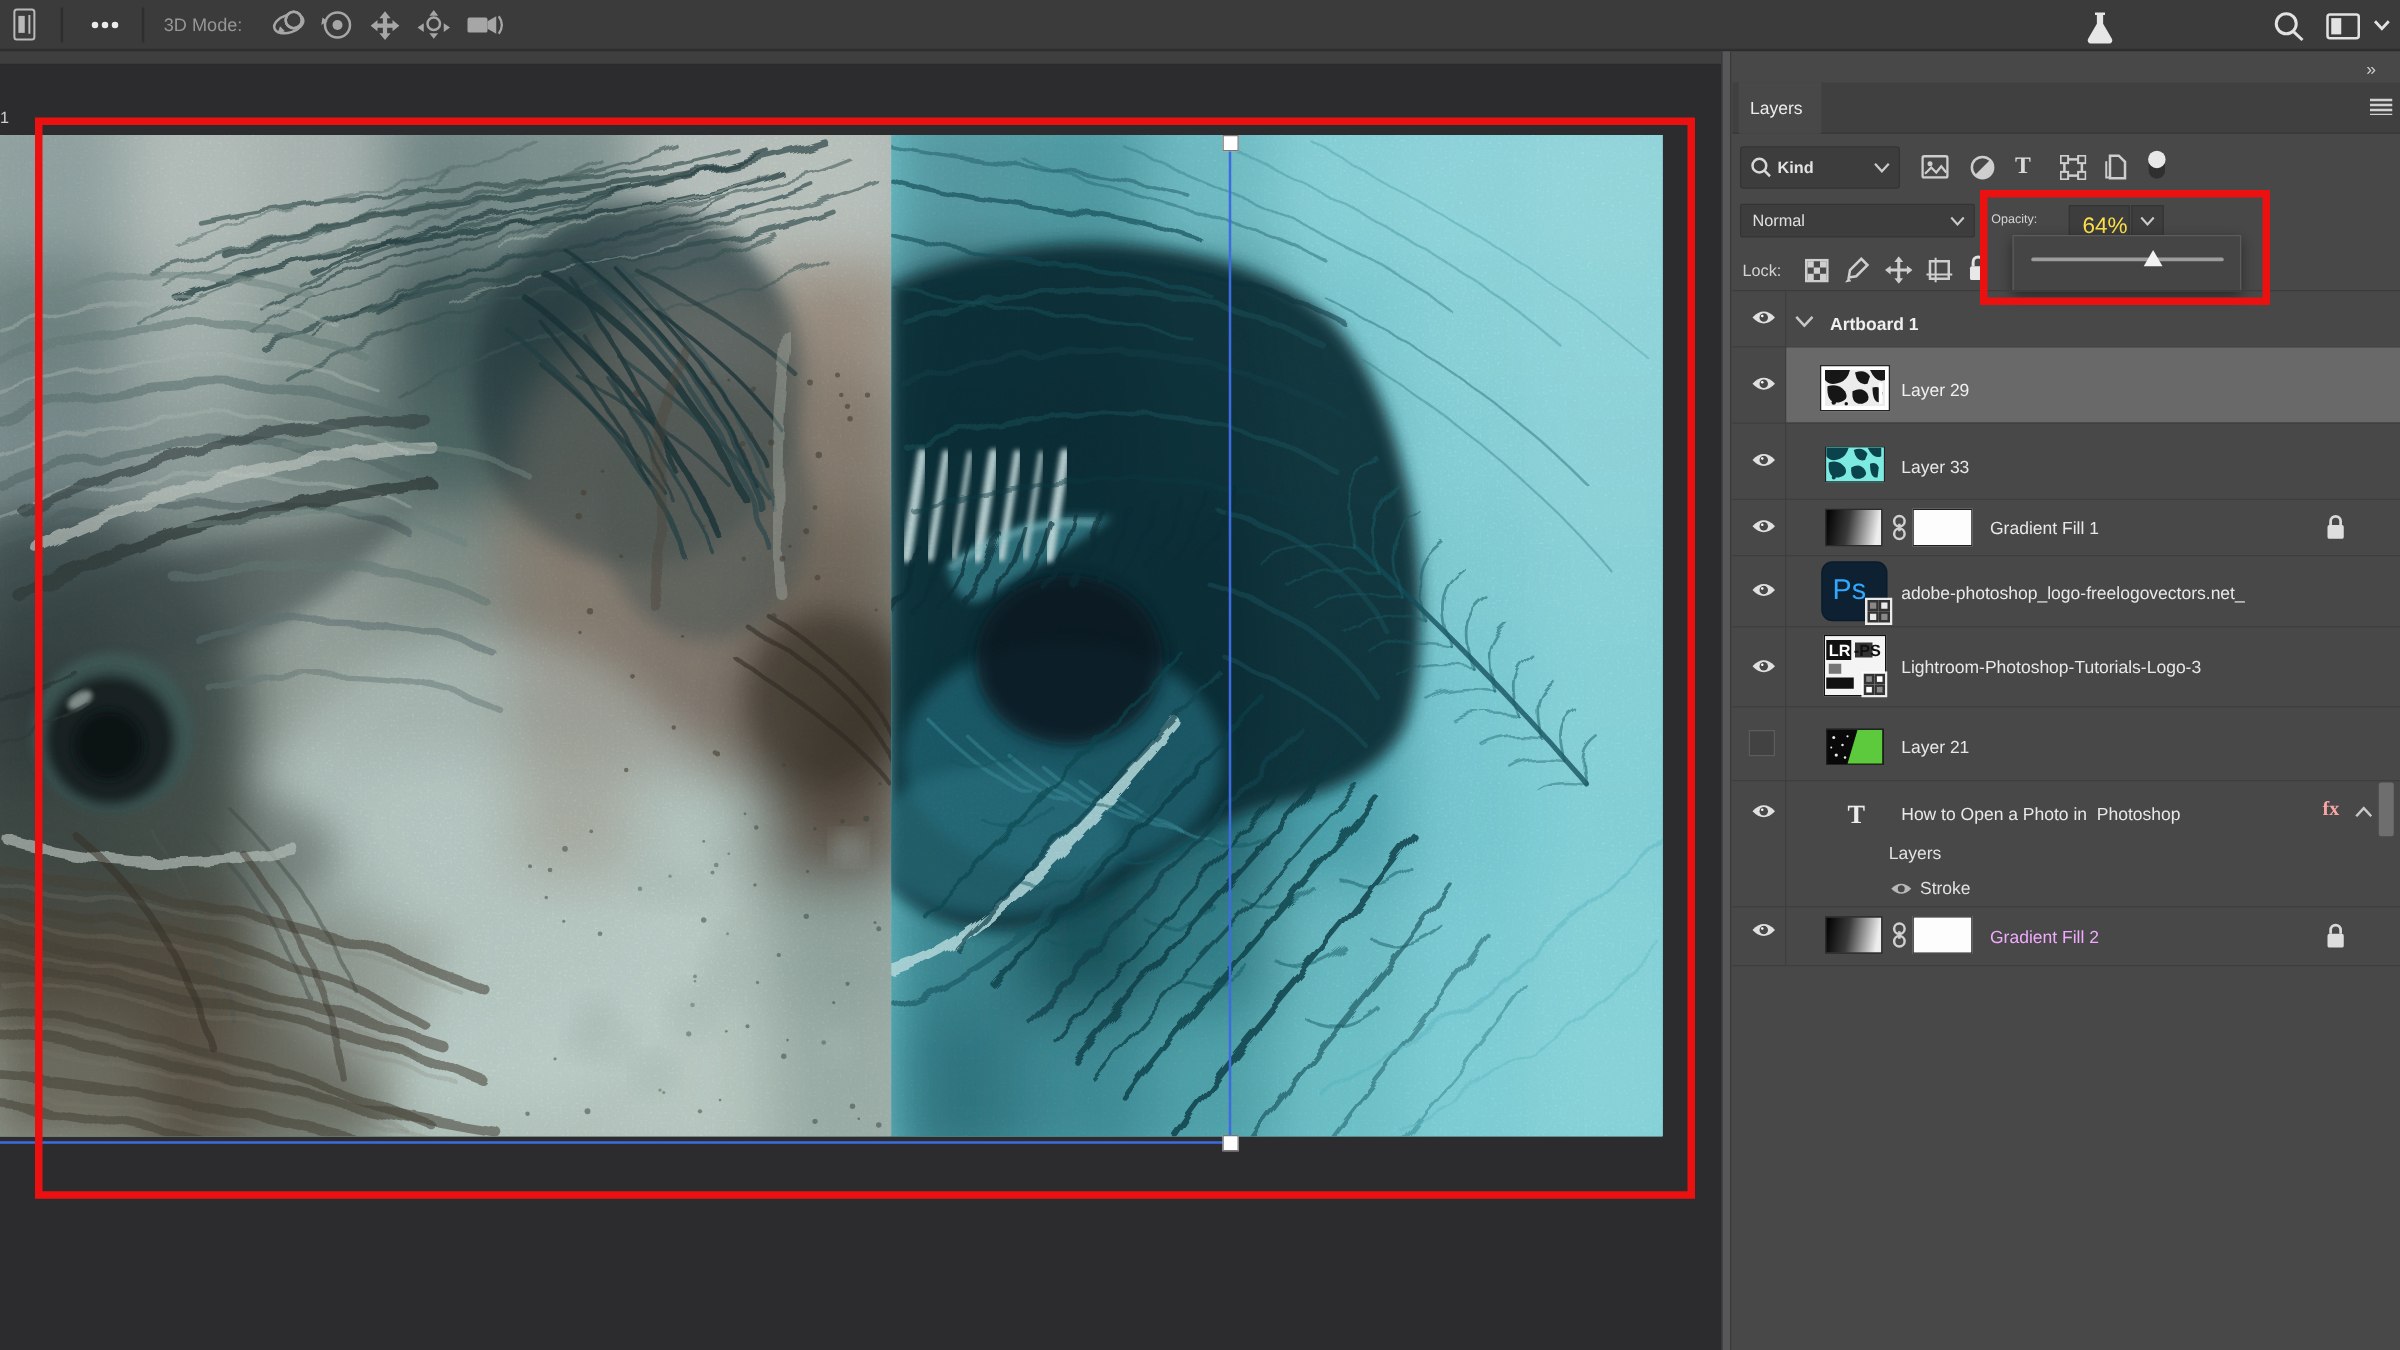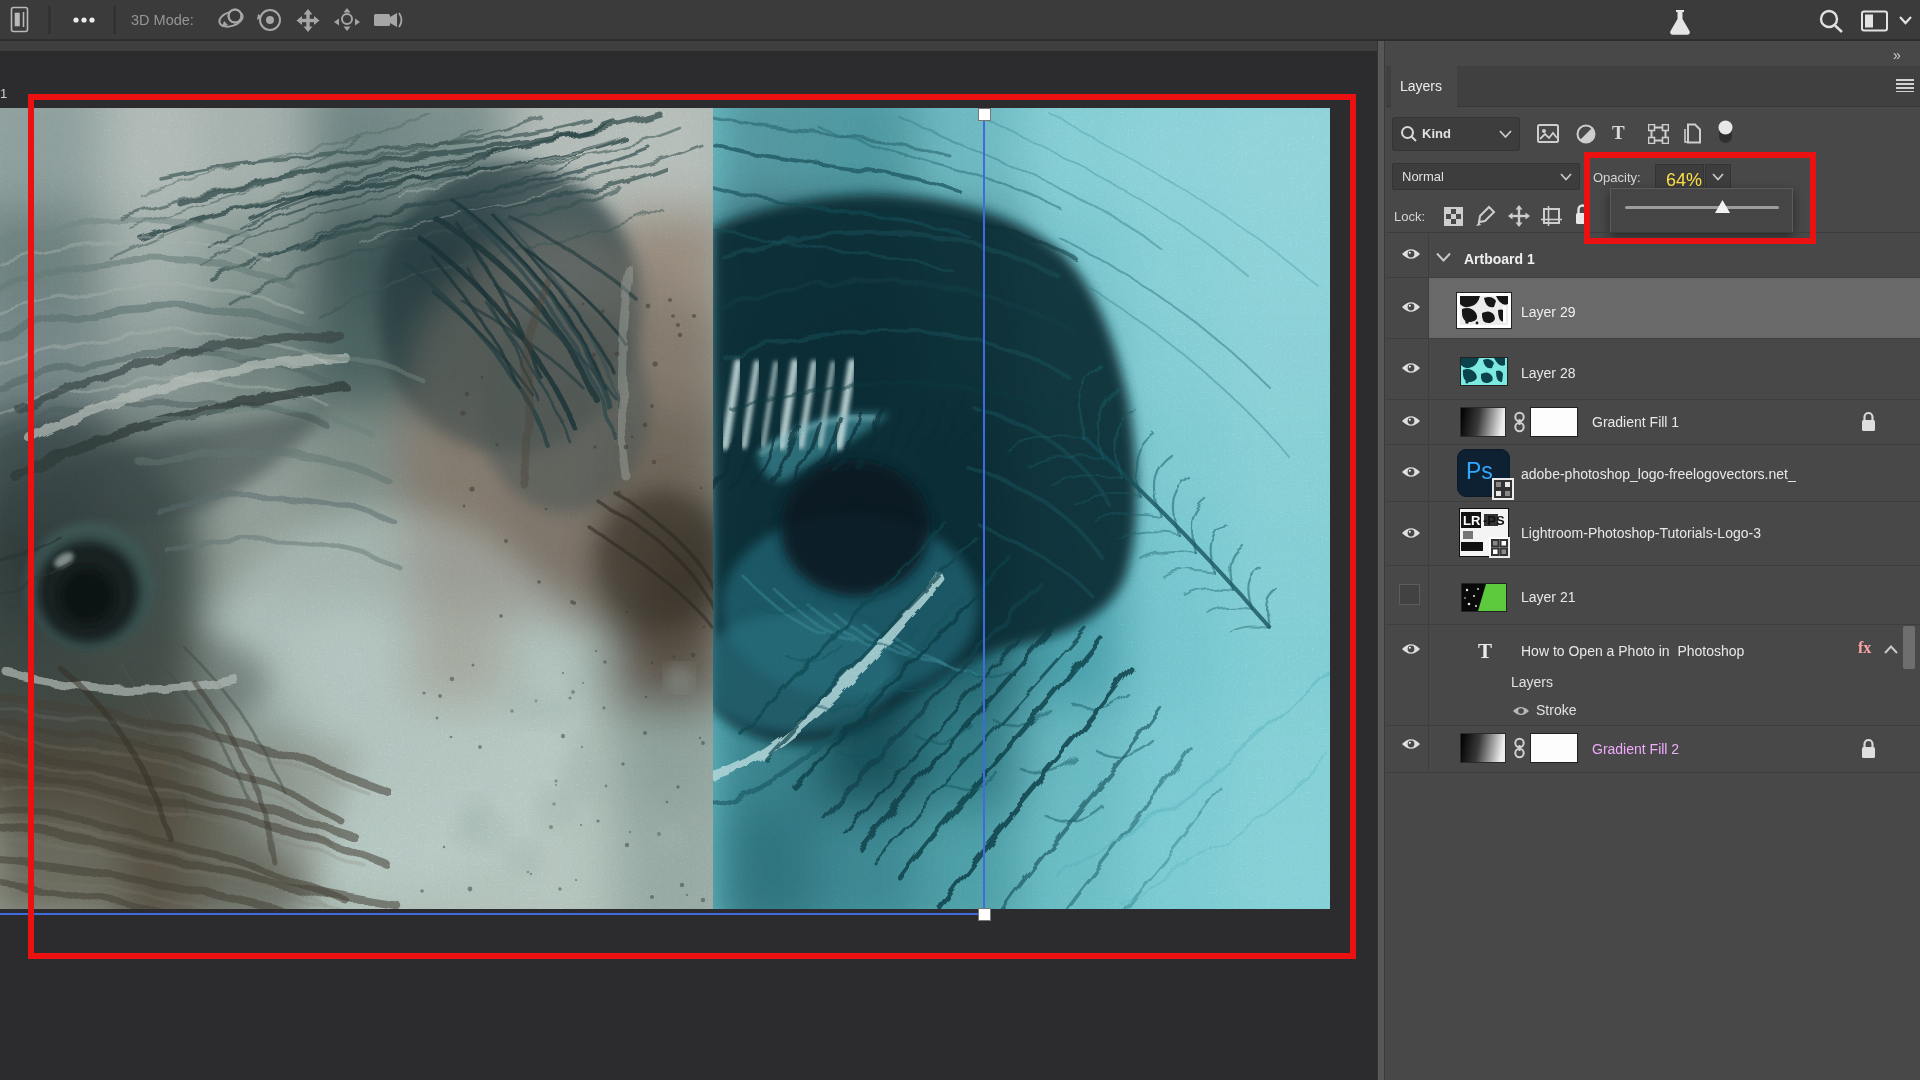--- a/index.html
+++ b/index.html
@@ -139,21 +139,21 @@
     <svg class="abs" style="left:1717px;top:119px" width="17" height="27">
         <rect x="2" y="5" width="13" height="19" rx="6.5" fill="#2f2f2f"></rect>
         <circle cx="8.5" cy="8.5" r="7" fill="#e8e8e8"></circle>
       </svg>
 
     <div class="abs" style="left:1392px;top:163px;width:188px;height:27px;background:#3d3d3d;border:1px solid #343434;border-radius:2px"></div>
     <div class="abs" style="left:1402px;top:169px;color:#e0e0e0;font-size:13px">Normal</div>
     <svg class="abs" style="left:1560px;top:173px" width="12" height="8">
         <path d="M1 1 l5 5.5 5-5.5" stroke="#cbcbcb" stroke-width="1.7" fill="none"></path>
       </svg>
-    <div class="abs" style="left:1593px;top:170px;color:#d4d4d4;font-size:13px">Opacity:</div>
+    <div class="abs" style="left:1593px;top:170px;color:#d4d4d4;font-size:10px">Opacity:</div>
     <div class="abs" style="left:1655px;top:164px;width:49px;height:26px;background:#3d3d3d;border:1px solid #343434"></div>
     <div class="abs" style="left:1666px;top:170px;color:#fde047;font-size:18px">64%</div>
     <div class="abs" style="left:1705px;top:164px;width:26px;height:26px;background:#3d3d3d;border:1px solid #343434"></div>
     <svg class="abs" style="left:1712px;top:173px" width="12" height="8">
         <path d="M1 1 l5 5.5 5-5.5" stroke="#cbcbcb" stroke-width="1.7" fill="none"></path>
       </svg>
 
     <div class="abs" style="left:1610px;top:188px;width:183px;height:45px;background:#454545;border:1px solid #5c5c5c;box-shadow:0 4px 10px rgba(0,0,0,.45)"></div>
     <div class="abs" style="left:1625px;top:206px;width:154px;height:3px;background:#9c9c9c;border-radius:2px"></div>
     <svg class="abs" style="left:1714px;top:199px" width="17" height="15">
@@ -249,21 +249,21 @@
         <g fill="#0b434c">
           <path d="M0 0 h18 q-2 7 -7 9 q-7 3 -11 -2 z"></path>
           <path d="M22 2 q7 -3 11 3 l-2 5 q-7 2 -9 -8z"></path>
           <path d="M2 12 q8 -3 13 4 q3 6 -5 8 q-9 1 -8 -12z"></path>
           <path d="M20 16 q7 -4 11 2 q3 5 -4 7 q-8 1 -7 -9z"></path>
           <path d="M35 13 q5 -2 7 3 l-1 8 q-6 1 -6 -11z"></path>
           <path d="M33 0 h11 v7 q-6 3 -11 -7z"></path>
           <circle cx="6" cy="24" r="1.6"></circle>
         </g>
       </svg>
-    <div class="abs" style="left:1521px;top:365px;color:#e8e8e8;font-size:14px">Layer 28</div>
+    <div class="abs" style="left:1521px;top:365px;color:#e8e8e8;font-size:14px">Layer 33</div>
 
     <svg class="abs" style="left:1401px;top:414px" width="20" height="14">
         <path d="M1 7 Q10 -2.5 19 7 Q10 16.5 1 7 Z" fill="#e0e0e0"></path>
         <circle cx="10" cy="7" r="3.4" fill="#474747"></circle>
         <circle cx="8.8" cy="5.8" r="1" fill="#fff"></circle>
       </svg>
     <div class="abs" style="left:1460px;top:407px;width:46px;height:30px;border:1px solid #2a2a2a;background:linear-gradient(100deg,#060606 5%,#3a3a3a 40%,#ededed 90%)"></div>
     <svg class="abs" style="left:1512px;top:411px" width="15" height="22">
         <g fill="none" stroke="#d0d0d0" stroke-width="2">
           <circle cx="7.5" cy="6" r="4.2"></circle>

